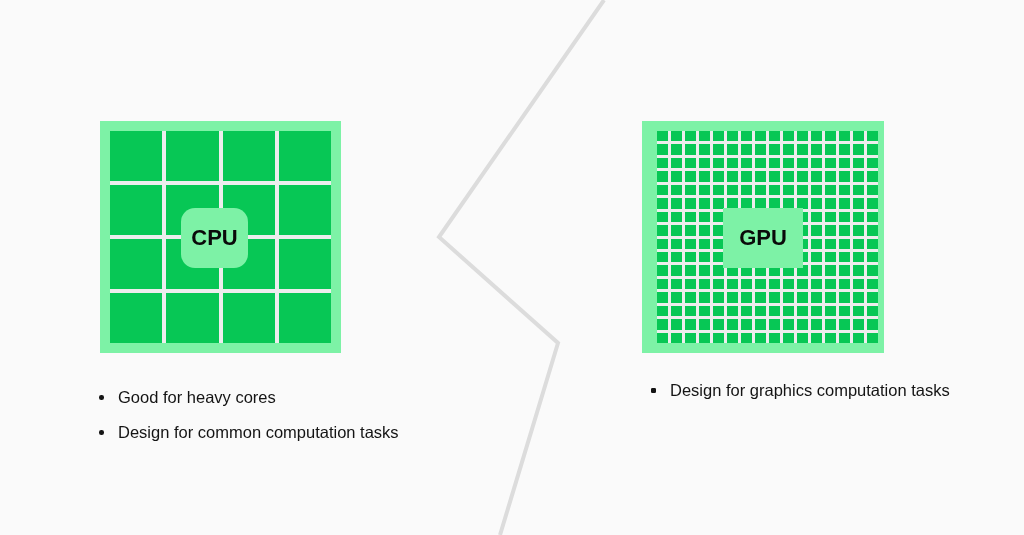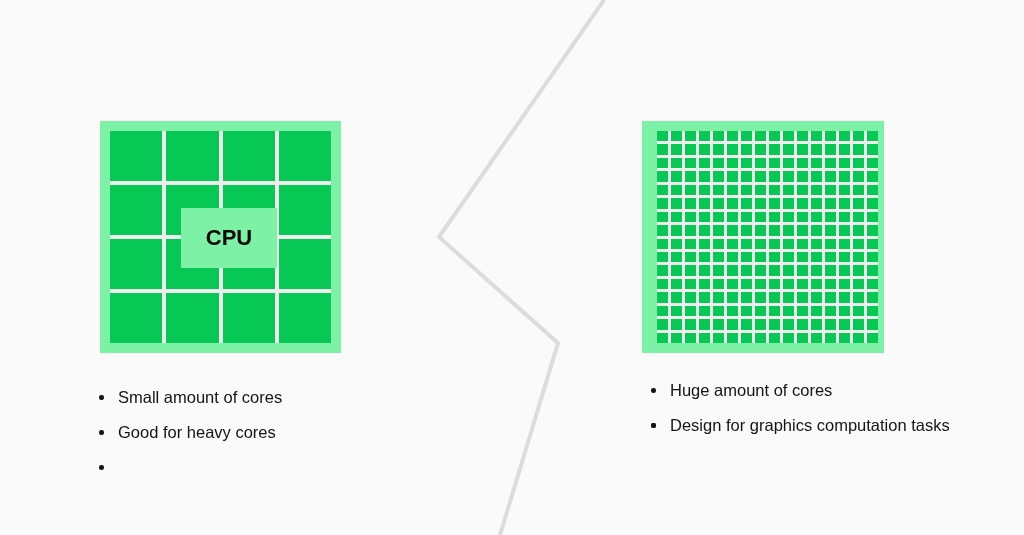--- a/index.html
+++ b/index.html
@@ -80,24 +80,25 @@
     height: 212px;
     grid-template-columns: repeat(4, 1fr);
     grid-template-rows: repeat(4, 1fr);
     gap: 4px;
     background: #ededed;
     padding: 0;
   }
   #cpu-label {
     left: 181px;
     top: 208px;
-    width: 96px;
+    width: 67px;
     height: 60px;
     background: #7df2a6;
     font-size: 22px;
+    border-radius: 14px;
   }
 
   
   #gpu-chip {
     left: 642px;
     top: 121px;
     width: 242px;
     height: 232px;
     background: #7df2a6;
   }
@@ -433,26 +434,26 @@
         <div class="chip-cell" style="background: rgb(7, 199, 85);"></div>
         <div class="chip-cell" style="background: rgb(7, 199, 85);"></div>
         <div class="chip-cell" style="background: rgb(7, 199, 85);"></div>
         <div class="chip-cell" style="background: rgb(7, 199, 85);"></div>
         <div class="chip-cell" style="background: rgb(7, 199, 85);"></div>
         <div class="chip-cell" style="background: rgb(7, 199, 85);"></div>
         <div class="chip-cell" style="background: rgb(7, 199, 85);"></div>
         <div class="chip-cell" style="background: rgb(7, 199, 85);"></div>
       </div>
   </div>
+  <div class="chip-label" id="gpu-label">GPU</div>
 
   <ul class="bullet-list" id="cpu-bullets">
-      <li class="bullet-item"><span class="bullet-dot"></span><span>Small amount of cores</span></li>
       <li class="bullet-item"><span class="bullet-dot"></span><span>Good for heavy cores</span></li>
+      <li class="bullet-item"><span class="bullet-dot"></span><span>Design for common computation tasks</span></li>
+    </ul>
+
+  <ul class="bullet-list" id="gpu-bullets">
       <li class="bullet-item"><span class="bullet-dot"></span></li>
-    </ul>
-
-  <ul class="bullet-list" id="gpu-bullets">
-      <li class="bullet-item"><span class="bullet-dot"></span><span>Huge amount of cores</span></li>
       <li class="bullet-item"><span class="bullet-dot"></span></li>
       <li class="bullet-item"><span class="bullet-dot"></span><span>Design for graphics computation tasks</span></li>
     </ul>
 
 </div>
 
 </body></html>

